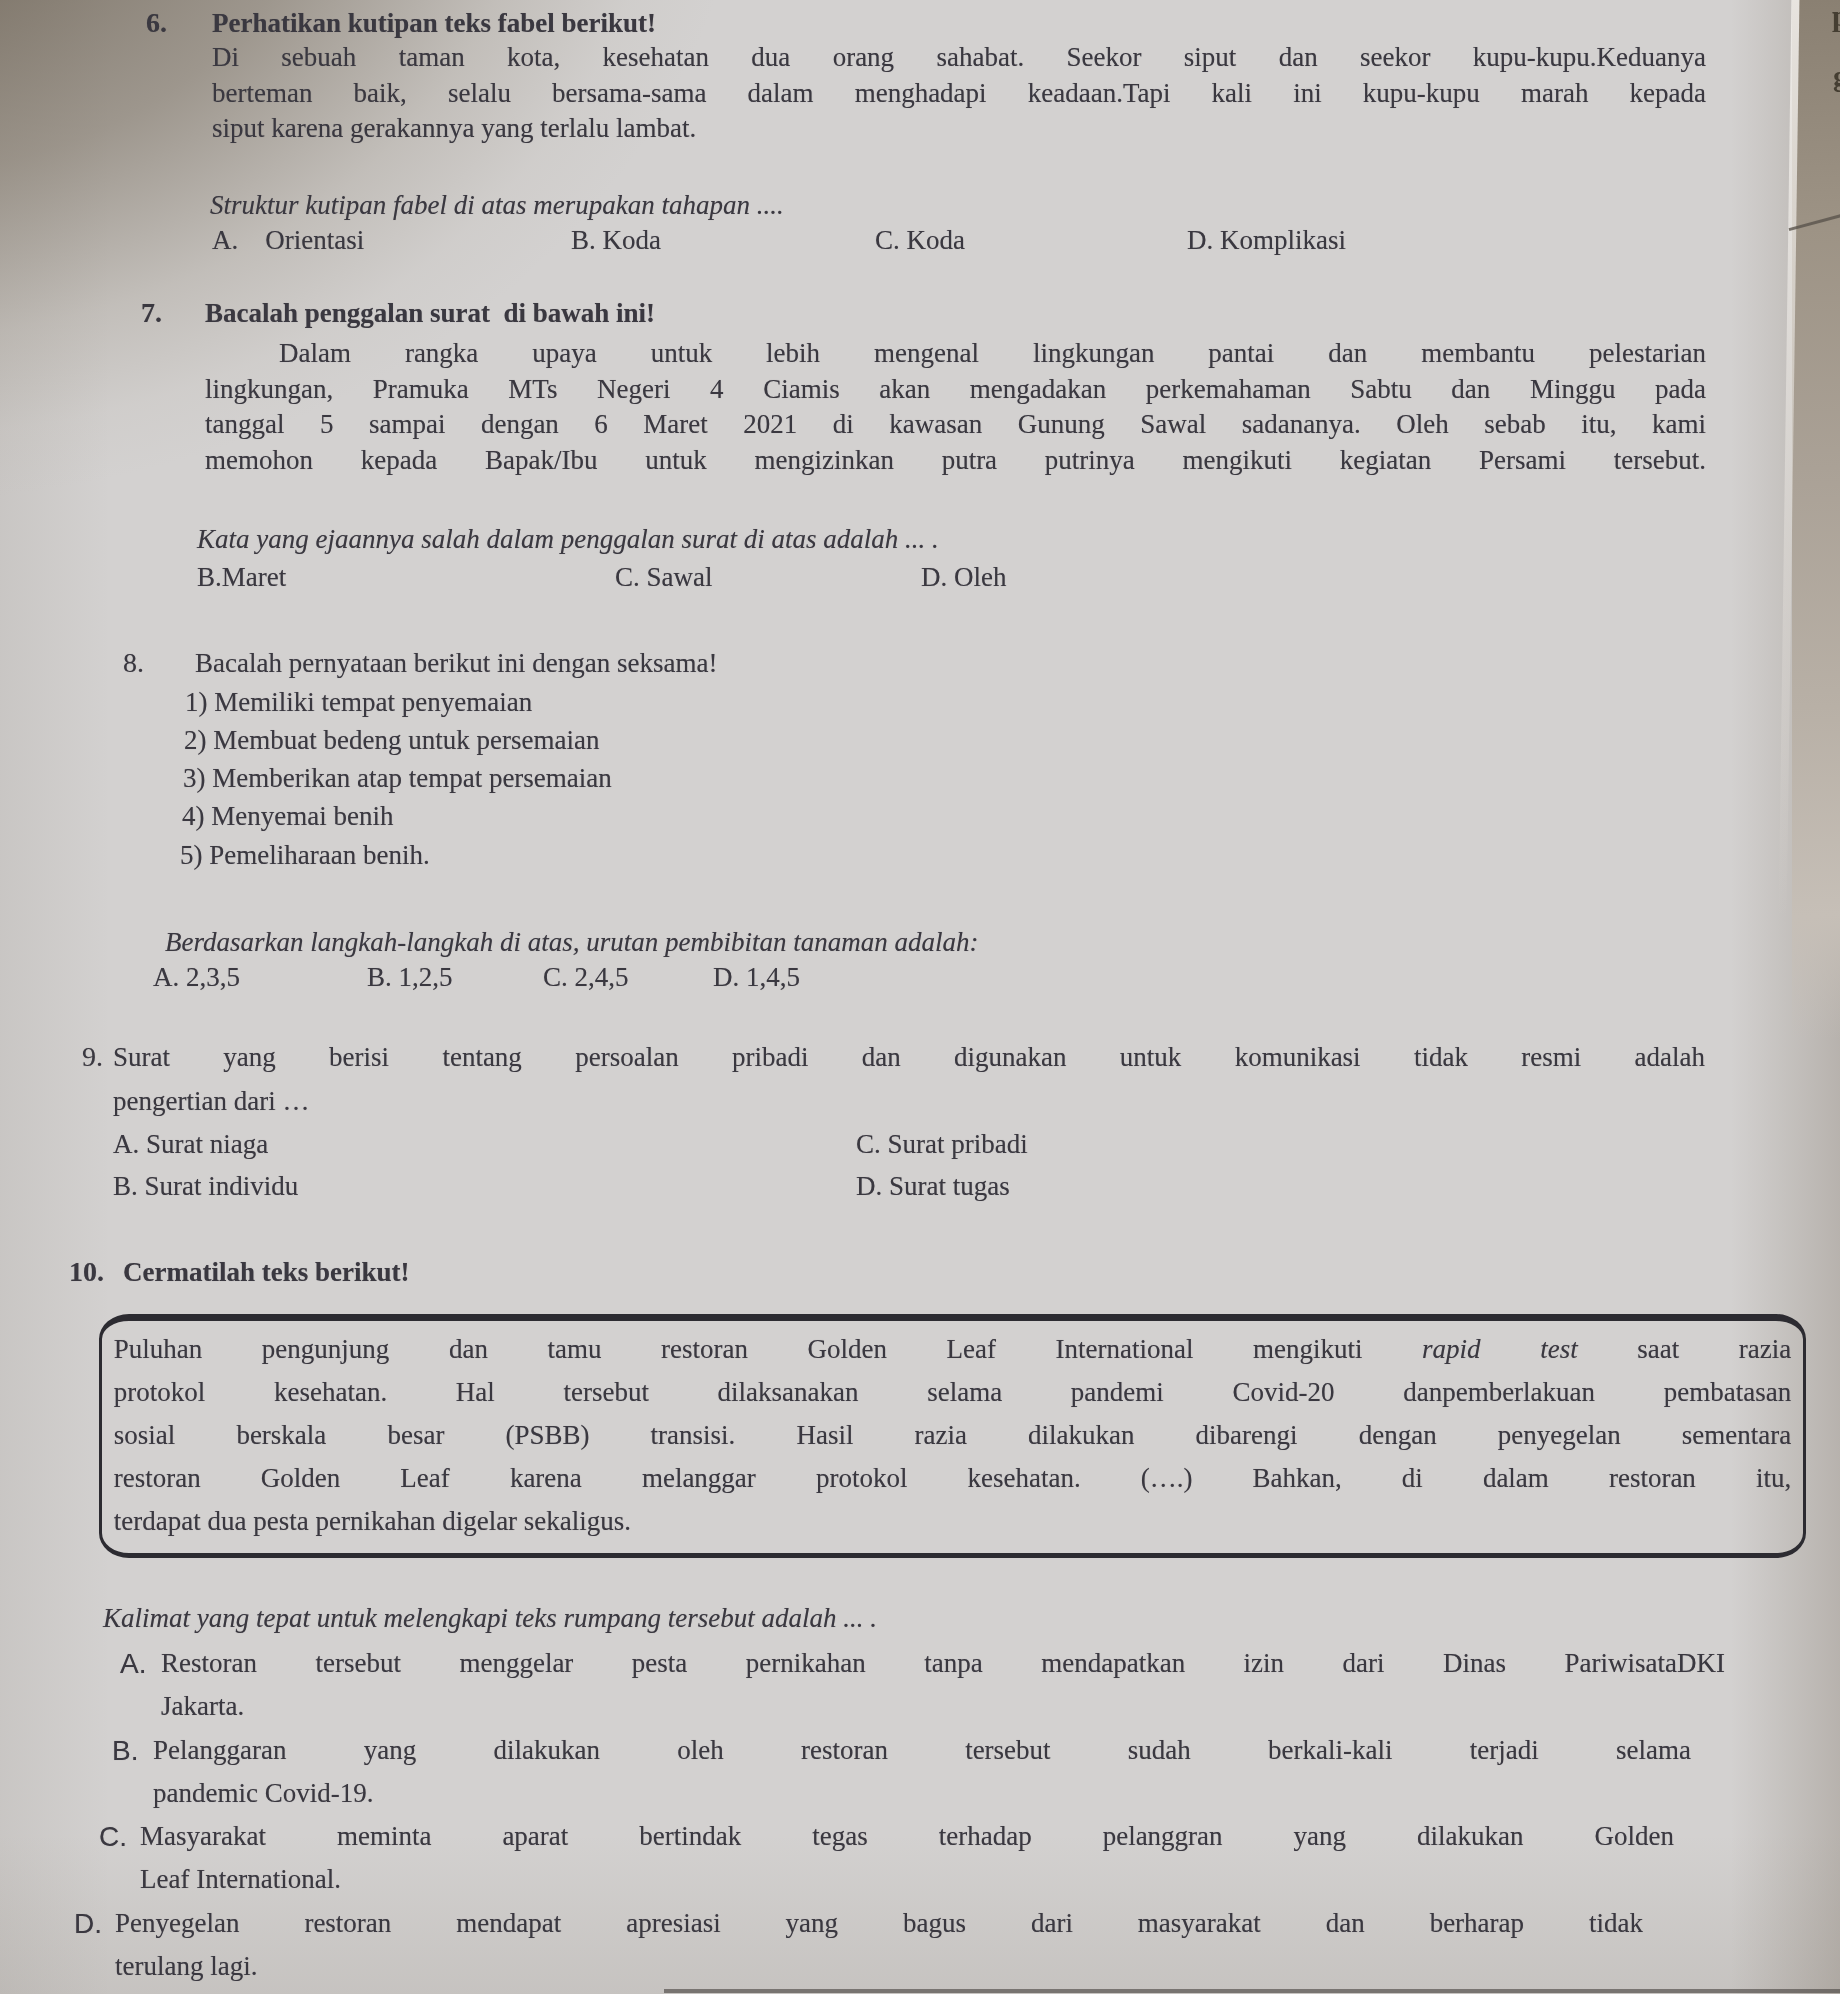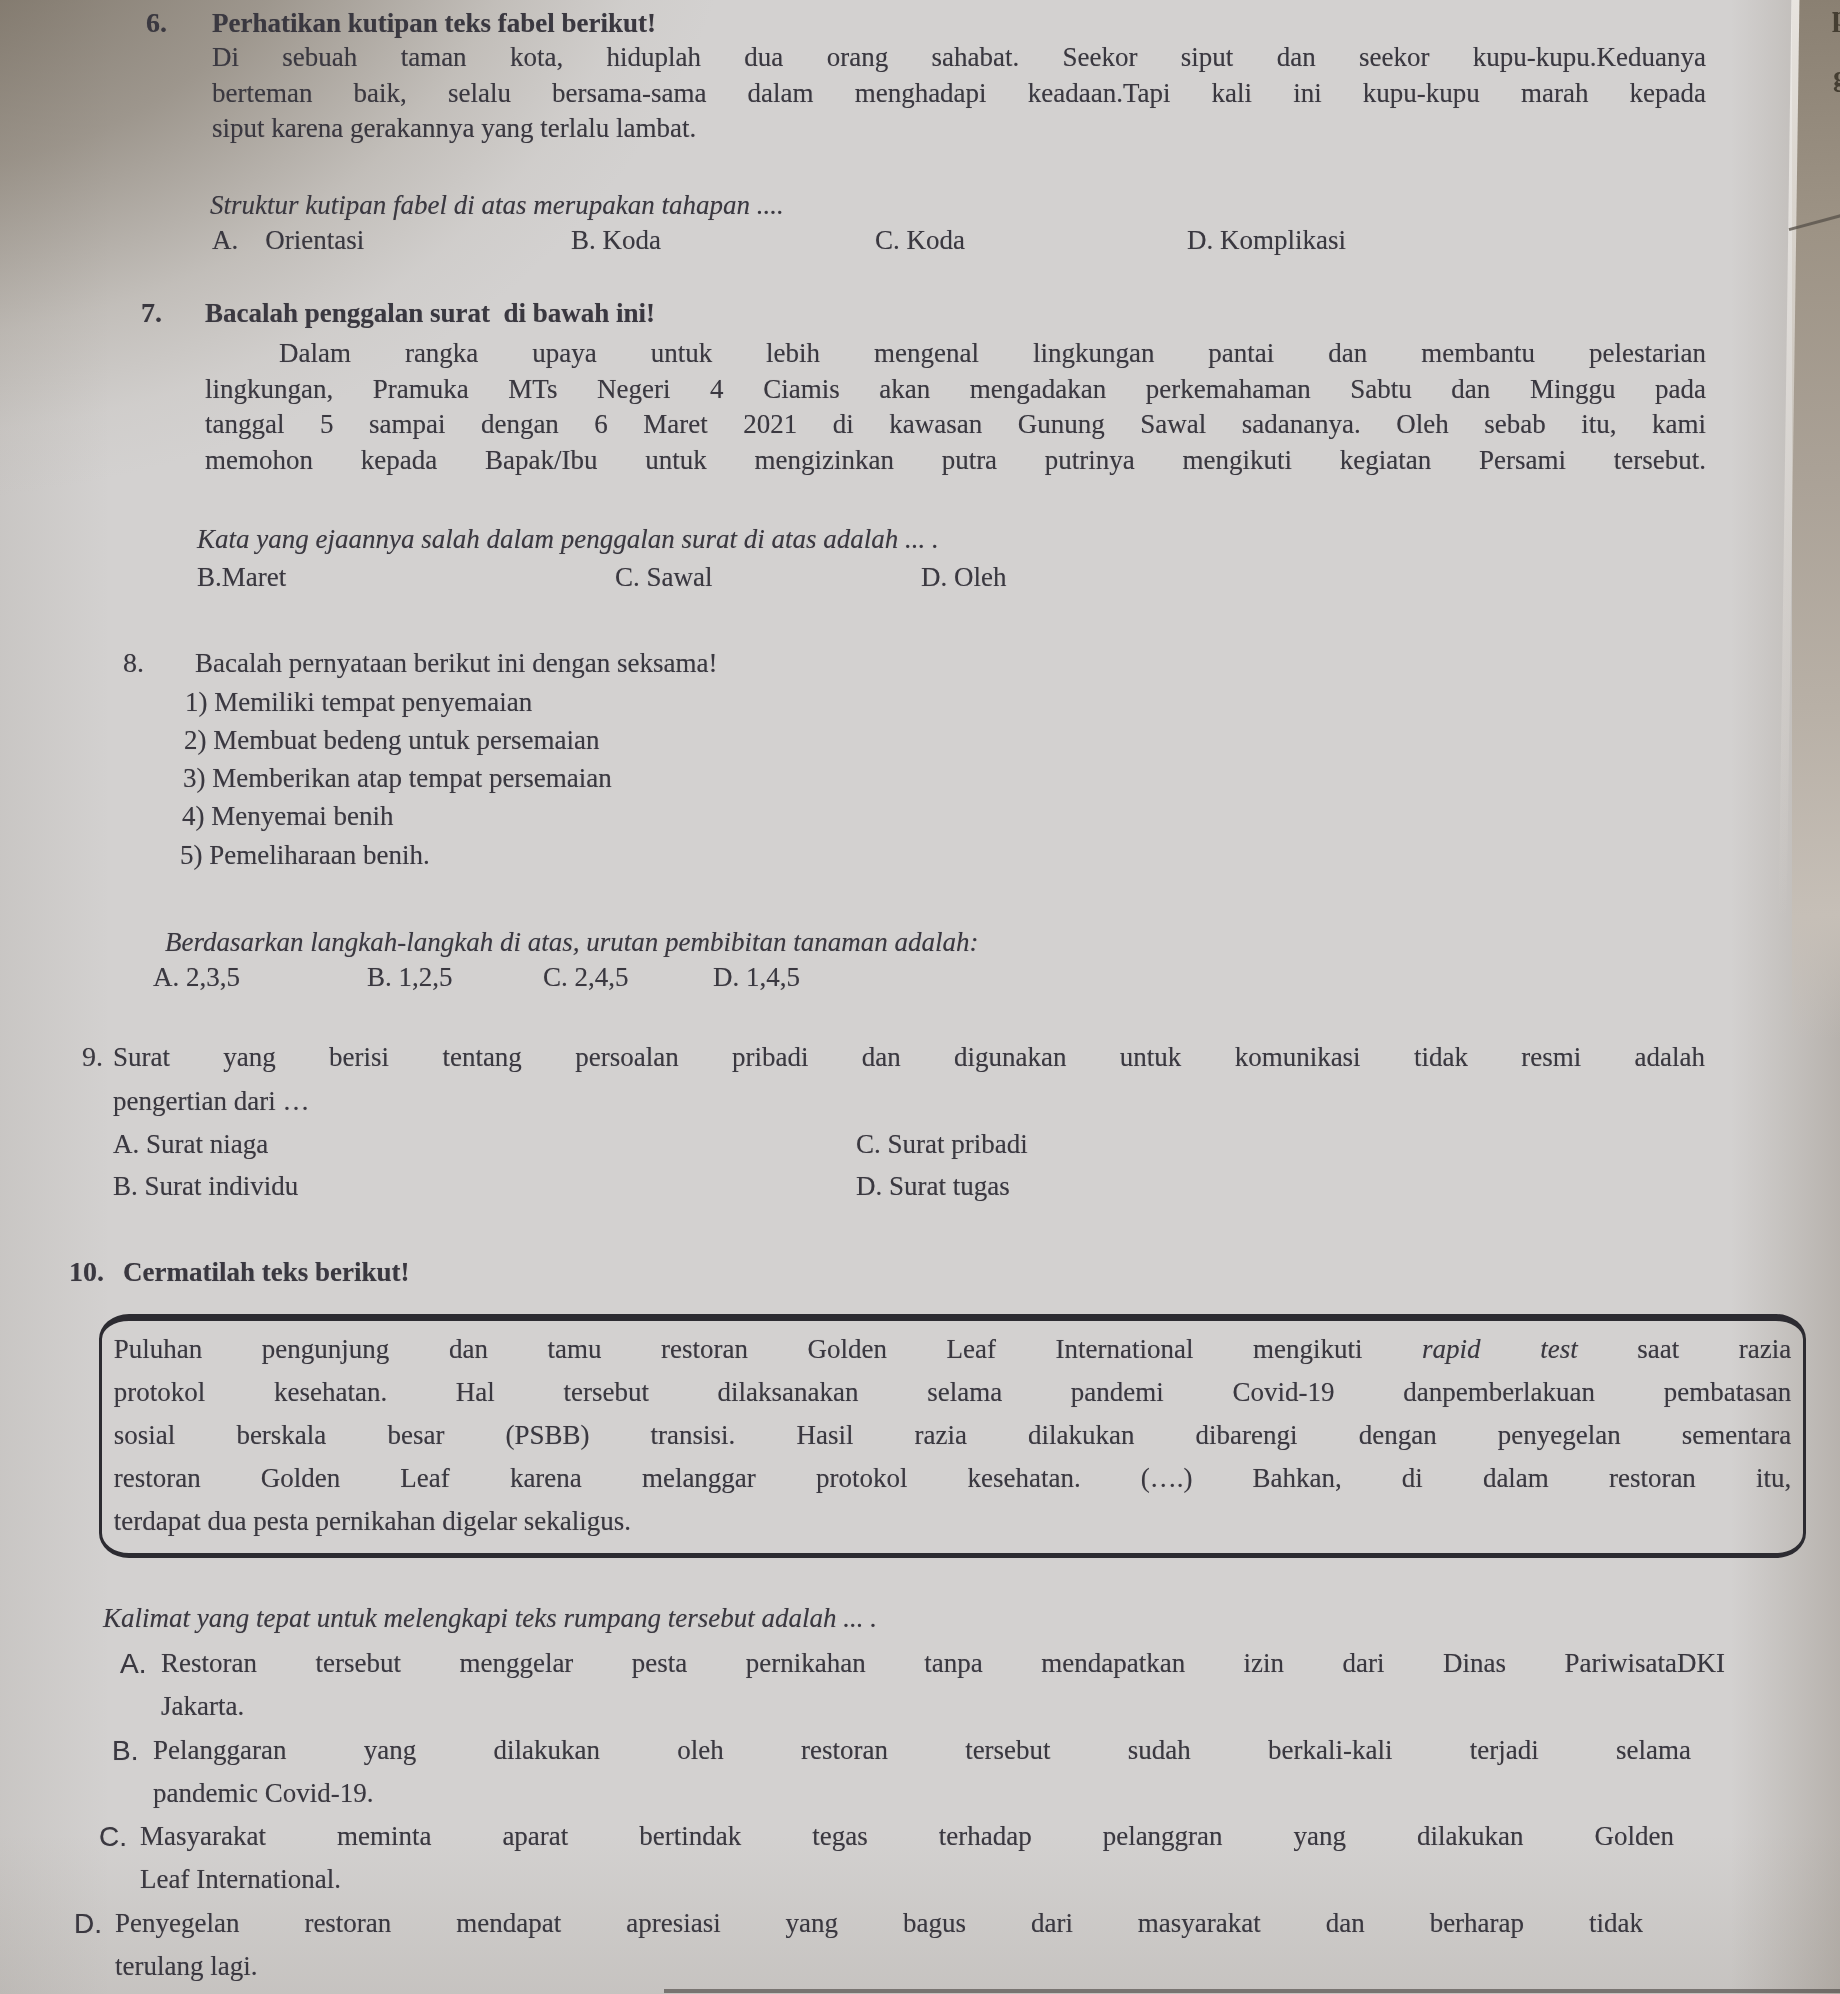--- a/index.html
+++ b/index.html
@@ -53,21 +53,21 @@
   </div>
   <div class="fold"></div>
   <div class="bottom-edge"></div>
 
   <div class="doc">
 
     
     <section>
       <div class="abs qn bold" style="left:146px;top:5.3px;">6.</div>
       <div class="abs bold" style="left:212px;top:5.3px;">Perhatikan kutipan teks fabel berikut!</div>
-      <div class="abs j" style="left:212px;top:39px;width:1494px;">Di sebuah taman kota, hiduplah dua orang sahabat. Seekor siput dan seekor kupu-kupu.Keduanya</div>
+      <div class="abs j" style="left:212px;top:39px;width:1494px;">Di sebuah taman kota, kesehatan dua orang sahabat. Seekor siput dan seekor kupu-kupu.Keduanya</div>
       <div class="abs j" style="left:212px;top:75px;width:1494px;">berteman baik, selalu bersama-sama dalam menghadapi keadaan.Tapi kali ini kupu-kupu marah kepada</div>
       <div class="abs" style="left:212px;top:110px;">siput karena gerakannya yang terlalu lambat.</div>
       <div class="abs it" style="left:210px;top:187px;">Struktur kutipan fabel di atas merupakan tahapan ....</div>
       <div class="abs optrow" style="left:212px;top:222px;width:1498px;">
         <span style="width:359px;">A.&nbsp;&nbsp;&nbsp; Orientasi</span>
         <span style="width:304px;">B. Koda</span>
         <span style="width:312px;">C. Koda</span>
         <span>D. Komplikasi</span>
       </div>
     </section>
@@ -121,21 +121,21 @@
       </div>
     </section>
 
     
     <section>
       <div class="abs qn bold" style="left:69px;top:1254px;">10.</div>
       <div class="abs bold" style="left:123px;top:1254px;">Cermatilah teks berikut!</div>
 
       <div class="box">
         <div class="bl"><span>Puluhan pengunjung dan tamu restoran Golden Leaf International mengikuti </span><span class="it">rapid test</span><span> saat razia</span></div>
-        <div class="bl">protokol kesehatan. Hal tersebut dilaksanakan selama pandemi Covid-19 danpemberlakuan pembatasan</div>
+        <div class="bl">protokol kesehatan. Hal tersebut dilaksanakan selama pandemi Covid-20 danpemberlakuan pembatasan</div>
         <div class="bl">sosial berskala besar (PSBB) transisi. Hasil razia dilakukan dibarengi dengan penyegelan sementara</div>
         <div class="bl">restoran Golden Leaf karena melanggar protokol kesehatan. (….) Bahkan, di dalam restoran itu,</div>
         <div class="bl last">terdapat dua pesta pernikahan digelar sekaligus.</div>
       </div>
 
       <div class="abs it" style="left:103px;top:1600px;">Kalimat yang tepat untuk melengkapi teks rumpang tersebut adalah ... .</div>
 
       <div class="abs q10opt" style="left:120px;top:1642px;width:1605px;">
         <span class="q10label">A.</span>
         <div class="q10lines">

